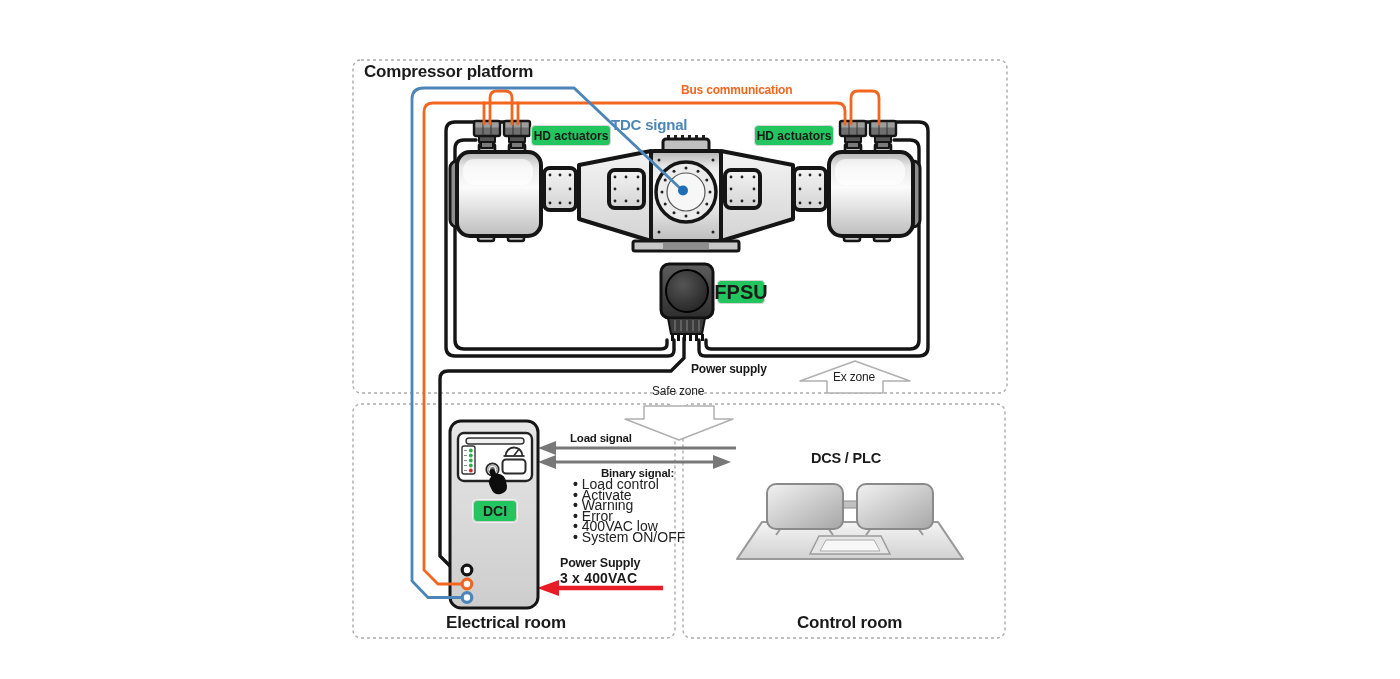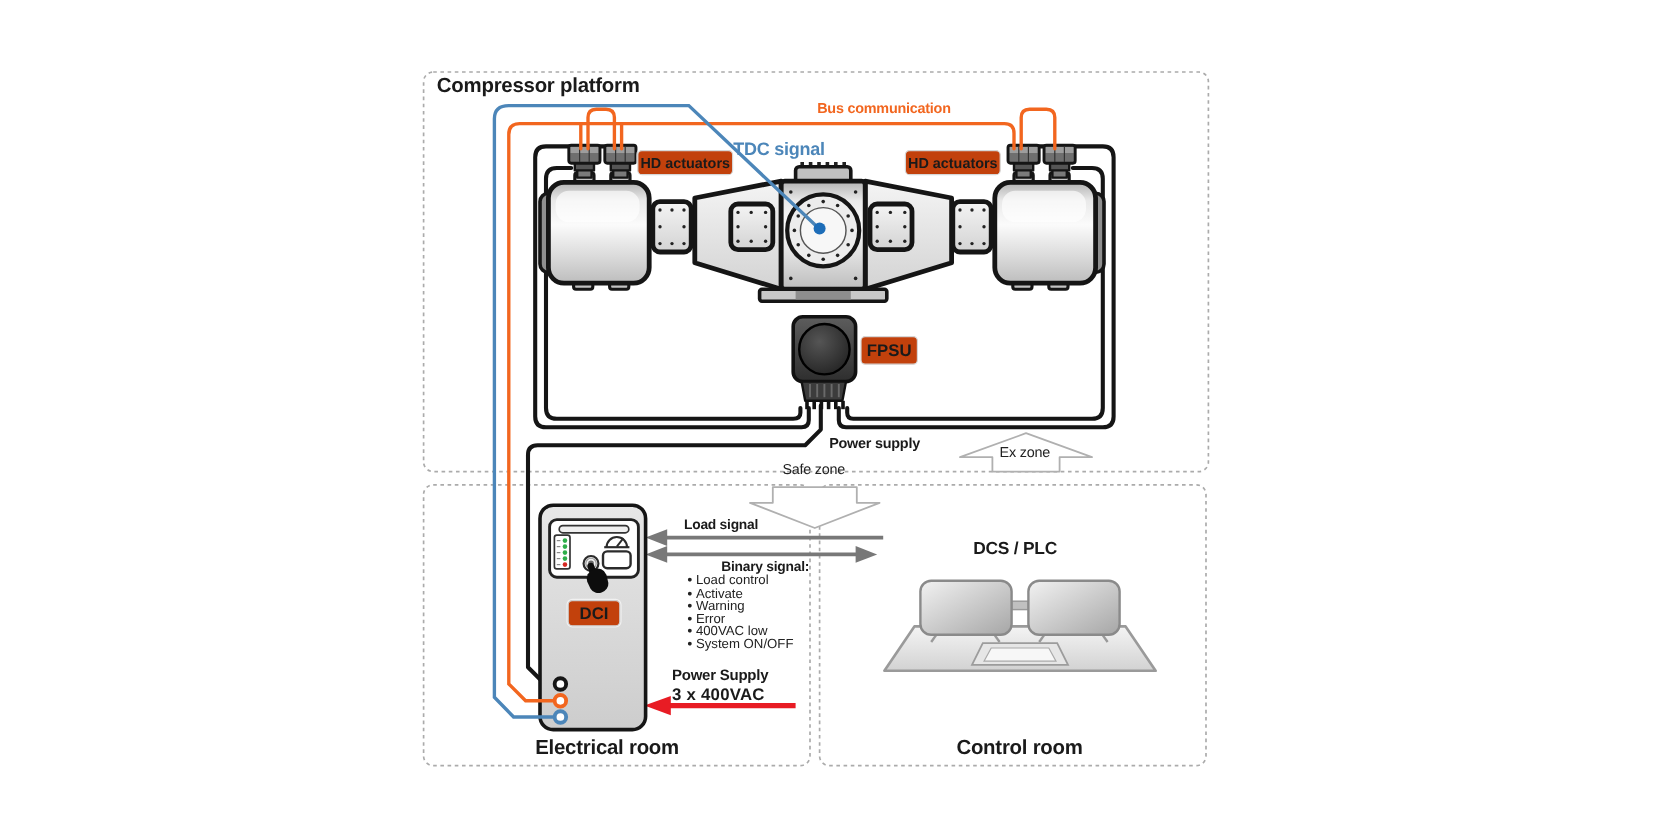--- a/index.html
+++ b/index.html
@@ -8,28 +8,28 @@
     font-family:"Liberation Sans","DejaVu Sans",sans-serif;color:#1a1a1a;
   }
   #diagram-svg{position:absolute;left:0;top:0;}
   .lbl{position:absolute;white-space:nowrap;letter-spacing:-0.2px;line-height:1.05;}
   .b{font-weight:bold;}
   .title{font-size:17px;font-weight:bold;color:#1a1a1a;}
   .room-title{font-size:17px;font-weight:bold;color:#1a1a1a;}
   .bus-lbl{font-size:12px;font-weight:bold;color:#f2661f;}
   .tdc-lbl{font-size:15px;font-weight:bold;color:#4c86b9;}
   .tag{
-    position:absolute;background:#c2410c;border:1.5px solid #d6d6d6;border-radius:4px;
+    position:absolute;background:#22c55e;border:1.5px solid #d6d6d6;border-radius:4px;
     display:flex;align-items:center;justify-content:center;
     font-weight:bold;color:#1a1a1a;box-shadow:0 0 0 1px rgba(255,255,255,.6);
   }
   .small-b{font-size:12px;font-weight:bold;}
   .zone-lbl{font-size:12px;color:#222;font-weight:normal;}
   .sig-lbl{font-size:11.5px;font-weight:bold;}
-  .bullets{position:absolute;font-size:11px;color:#222;}
+  .bullets{position:absolute;font-size:14px;color:#222;}
   .bullet{height:10.5px;line-height:10.5px;}
   .bullet::before{content:"• ";font-weight:bold;}
   .ps-line1{font-size:12.5px;font-weight:bold;}
   .ps-line2{font-size:14px;font-weight:bold;letter-spacing:0.2px;}
 </style>
 </head>
 <body>
 
 <div id="stage">
 
@@ -333,21 +333,21 @@
   <div class="lbl title" style="left:364px;top:63px;">Compressor platform</div>
 
   <div class="lbl bus-lbl" style="left:681px;top:84px;">Bus communication</div>
 
   <div class="lbl tdc-lbl" style="left:611px;top:117px;">TDC signal</div>
 
   <div class="tag small-b" style="left:531px;top:125px;width:78px;height:19px;">HD actuators</div>
 
   <div class="tag small-b" style="left:754px;top:125px;width:78px;height:19px;">HD actuators</div>
 
-  <div class="tag" style="left:717px;top:280px;width:46px;height:22px;font-size:14px;">FPSU</div>
+  <div class="tag" style="left:717px;top:280px;width:46px;height:22px;font-size:20px;">FPSU</div>
 
   <div class="lbl small-b" style="left:691px;top:363px;">Power supply</div>
 
   <div class="lbl zone-lbl" style="left:833px;top:371px;">Ex zone</div>
 
   <div class="lbl zone-lbl" style="left:652px;top:385px;">Safe zone</div>
 
   <div class="lbl sig-lbl" style="left:570px;top:432px;">Load signal</div>
 
   <div class="lbl sig-lbl" style="left:570px;top:467px;padding-left:31px;">Binary signal:</div>

